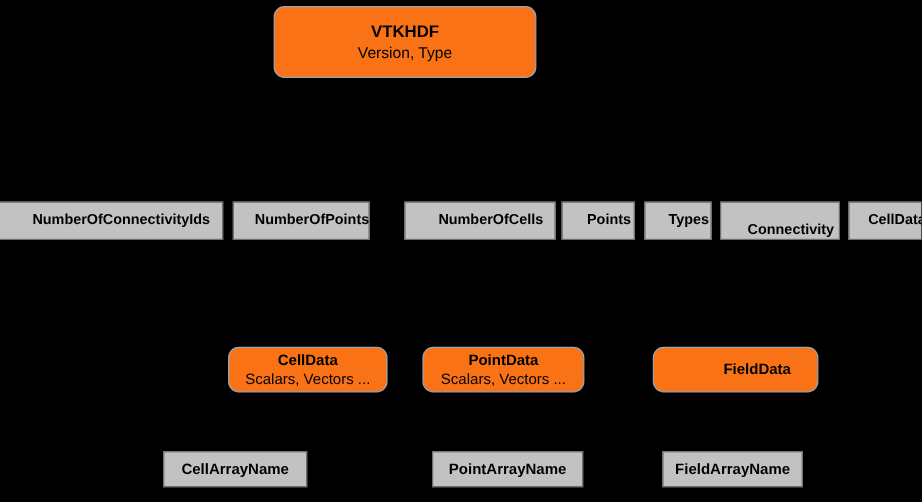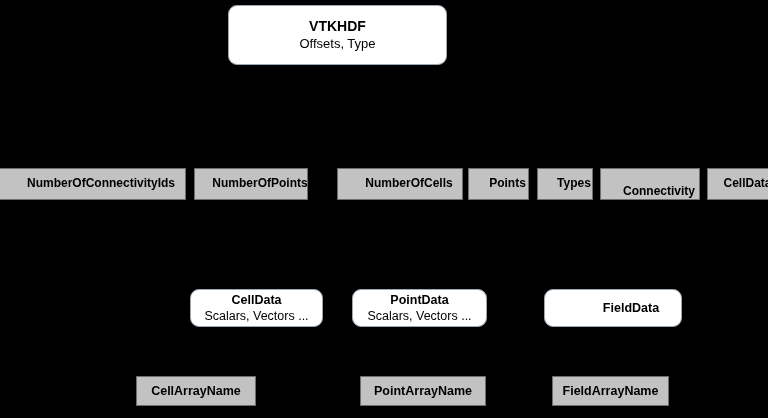--- a/index.html
+++ b/index.html
@@ -30,21 +30,21 @@
   .node .title {
     font-weight: bold;
     white-space: nowrap;
   }
   .node .subtitle {
     font-weight: normal;
     white-space: nowrap;
   }
   
   .node.blue {
-    background: #ffffff;
+    background: #f97316;
     border: 1px solid #9aa6b2;
     border-radius: 9px;
   }
   
   .node.gray {
     background: #c2c2c2;
     border: 1px solid #6e6e6e;
     border-radius: 0;
   }
   .node.root .title { font-size: 14px; }
@@ -87,21 +87,21 @@
     <line x1="419" y1="262" x2="419" y2="289"></line>
     <line x1="613" y1="262" x2="613" y2="289"></line>
     <line x1="196" y1="327" x2="196" y2="376"></line>
     <line x1="423" y1="327" x2="423" y2="376"></line>
     <line x1="614" y1="327" x2="614" y2="376"></line>
     <path id="overlay-stroke" d="M 466 163 L 522 203"></path>
   </svg>
 
   <div class="node blue root" style="left:228px; top:5px; width:219px; height:60px;">
     <span class="title">VTKHDF</span>
-    <span class="subtitle">Offsets, Type</span>
+    <span class="subtitle">Version, Type</span>
   </div>
 
   <div class="node gray lvl1" style="left:-2px; top:168px; width:188px; height:32px;">
     <span class="title">NumberOfConnectivityIds</span>
   </div>
   <div class="node gray lvl1" style="left:194px; top:168px; width:114px; height:32px;justify-content:center;">
     <span class="title">NumberOfPoints</span>
   </div>
   <div class="node gray lvl1" style="left:337px; top:168px; width:126px; height:32px;">
     <span class="title">NumberOfCells</span>

